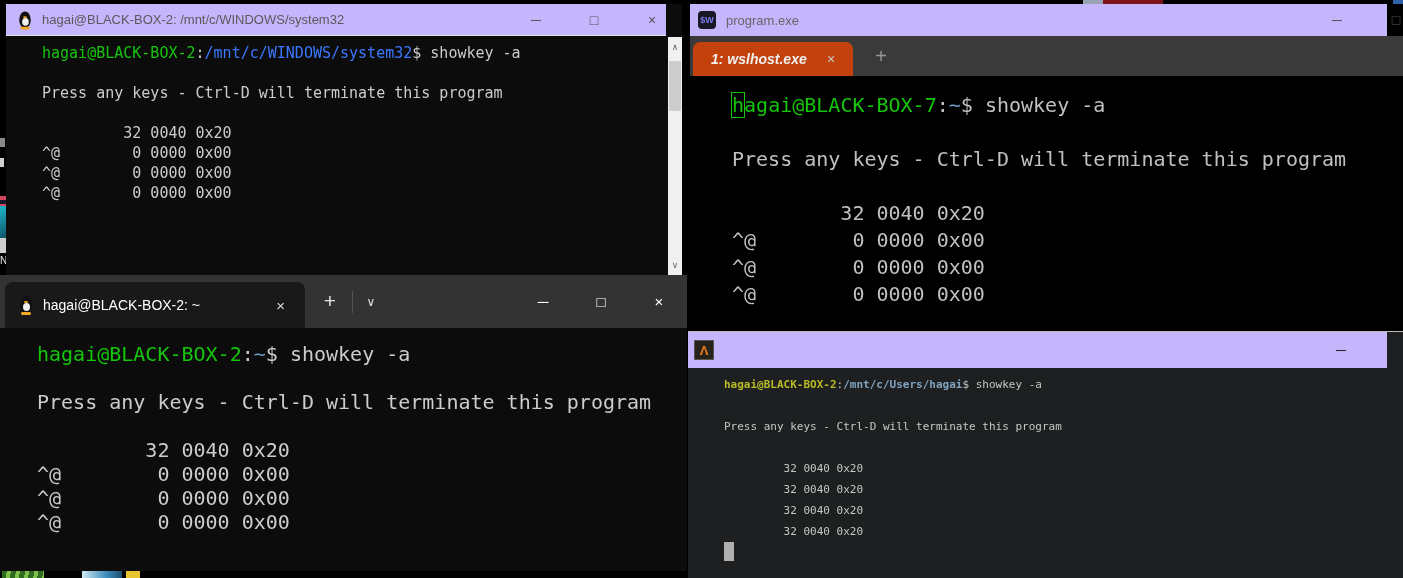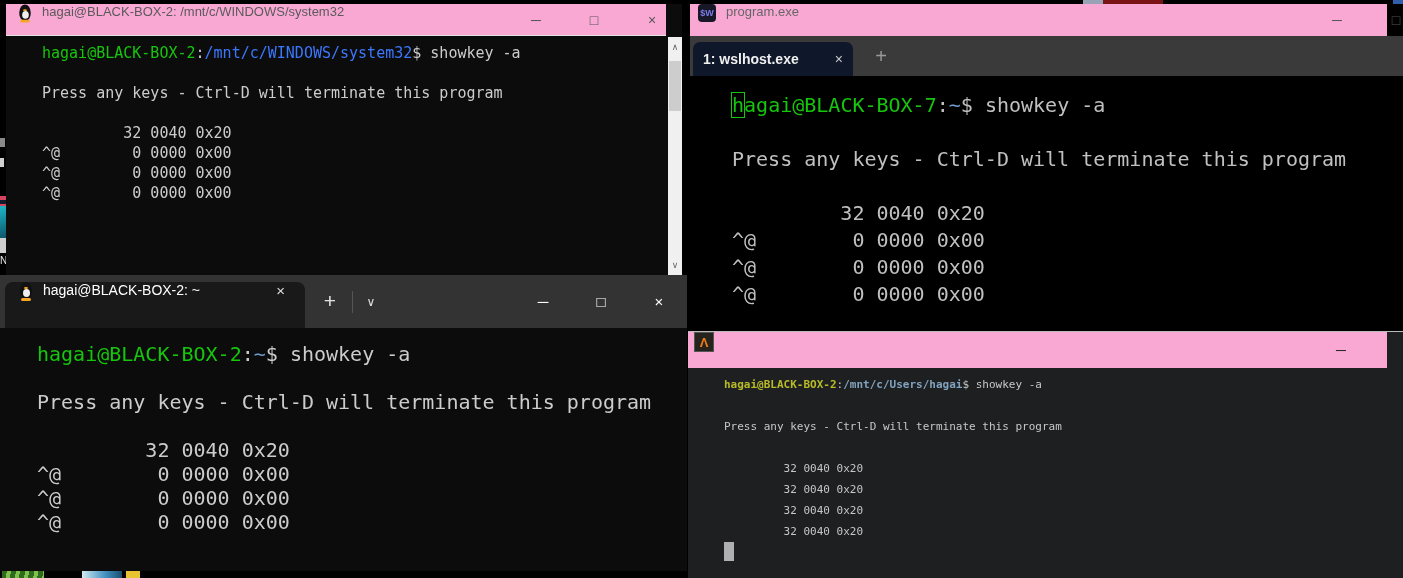--- a/index.html
+++ b/index.html
@@ -1,21 +1,21 @@
 <!DOCTYPE html>
 <html><head>
 <meta charset="utf-8">
 <style>
   * { margin:0; padding:0; box-sizing:border-box; }
   html,body { width:1403px; height:578px; }
   body { position:relative; background:#000; overflow:hidden;
          font-family:"Liberation Sans", sans-serif; }
   .win { position:absolute; overflow:hidden; }
-  .titlebar { position:absolute; left:0; right:16px; top:0; background:#f9a8d4;
-              display:flex; align-items:flex-start; }
+  .titlebar { position:absolute; left:0; right:16px; top:0; background:#c4b5fd;
+              display:flex; align-items:center; }
   .title-text { font-size:13px; color:#5a5a5a; white-space:nowrap; }
   .ctrl { position:absolute; top:0; width:40px; text-align:center; color:#555;
           font-size:14px; cursor:default; }
   .term { position:absolute; left:0; right:0; bottom:0;
           font-family:"DejaVu Sans Mono", monospace; color:#cccccc;margin-left:32px; }
   .ln { white-space:pre; }
 
   
   .win-console { left:6px; top:4px; width:676px; height:271px; background:#0c0c0c; }
   .win-console .titlebar { height:32px; border-bottom:1px solid #e2e2e2; }
@@ -34,37 +34,37 @@
 
   
   .win-wslhost { left:690px; top:4px; width:713px; height:327px; background:#000; }
   .win-wslhost .titlebar { height:32px; }
   .win-wslhost .ctrl { height:32px; line-height:32px; }
   .wh-appicon { width:18px; height:18px; margin-left:8px; background:#171726;
                 border-radius:4px; color:#7b7bed; font-size:9px; font-weight:bold;
                 text-align:center; line-height:18px; }
   .wh-tabbar { position:absolute; left:0; right:0; top:32px; height:40px; background:#3a3a3a; }
   .wh-tab { position:absolute; left:3px; top:6px; width:160px; height:34px;
-            background:#0f172a; border-radius:7px 7px 0 0; display:flex;
-            align-items:center; padding:0 10px; }
+            background:#c2410c; border-radius:7px 7px 0 0; display:flex;
+            align-items:center; padding:0 18px;font-style:italic; }
   .wh-tab-label { color:#f0f0f0; font-size:14px; font-weight:bold; flex:1; white-space:nowrap; }
   .wh-tab-close { color:#cccccc; font-size:14px; margin-left:6px; }
   .wh-newtab { position:absolute; left:176px; top:4px; width:30px; height:32px;
                color:#9a9a9a; font-size:20px; text-align:center; line-height:32px; }
   .win-wslhost .term { top:72px; padding:16px 10px 0 10px; font-size:20px;
                        line-height:27px; color:#c0c0c0; }
   .win-wslhost .ln { min-height:27px; }
   .w2-cursor { color:#16c60c; outline:1px solid #16c60c; }
 
   
   .win-terminal { left:0; top:275px; width:687px; height:296px; background:#0c0c0c; }
   .wt-header { position:absolute; left:0; right:0; top:0; height:53px; background:#333333; }
   .wt-tab { position:absolute; left:5px; top:7px; width:300px; height:46px;
             background:#191919; border-radius:8px 8px 0 0; display:flex;
-            align-items:flex-start; padding:0 12px; }
+            align-items:center; padding:0 12px; }
   .wt-tab-label { color:#ffffff; font-size:14px; margin-left:10px; flex:1; white-space:nowrap; }
   .wt-tab-close { color:#dddddd; font-size:15px; margin-right:8px; }
   .wt-newtab { position:absolute; left:316px; top:11px; width:28px; height:30px;
                color:#e0e0e0; font-size:21px; font-weight:300; text-align:center; line-height:30px; }
   .wt-divider { position:absolute; left:352px; top:16px; width:1px; height:22px; background:#555; }
   .wt-dropdown { position:absolute; left:358px; top:14px; width:26px; height:26px;
                  color:#e0e0e0; font-size:12px; text-align:center; line-height:26px; }
   .wt-ctrl { position:absolute; top:10px; width:44px; height:34px; color:#ffffff;
              font-size:15px; text-align:center; line-height:34px; }
   .win-terminal .term { top:53px; padding:14px 0 0 5px; font-size:20px; line-height:24px; }

